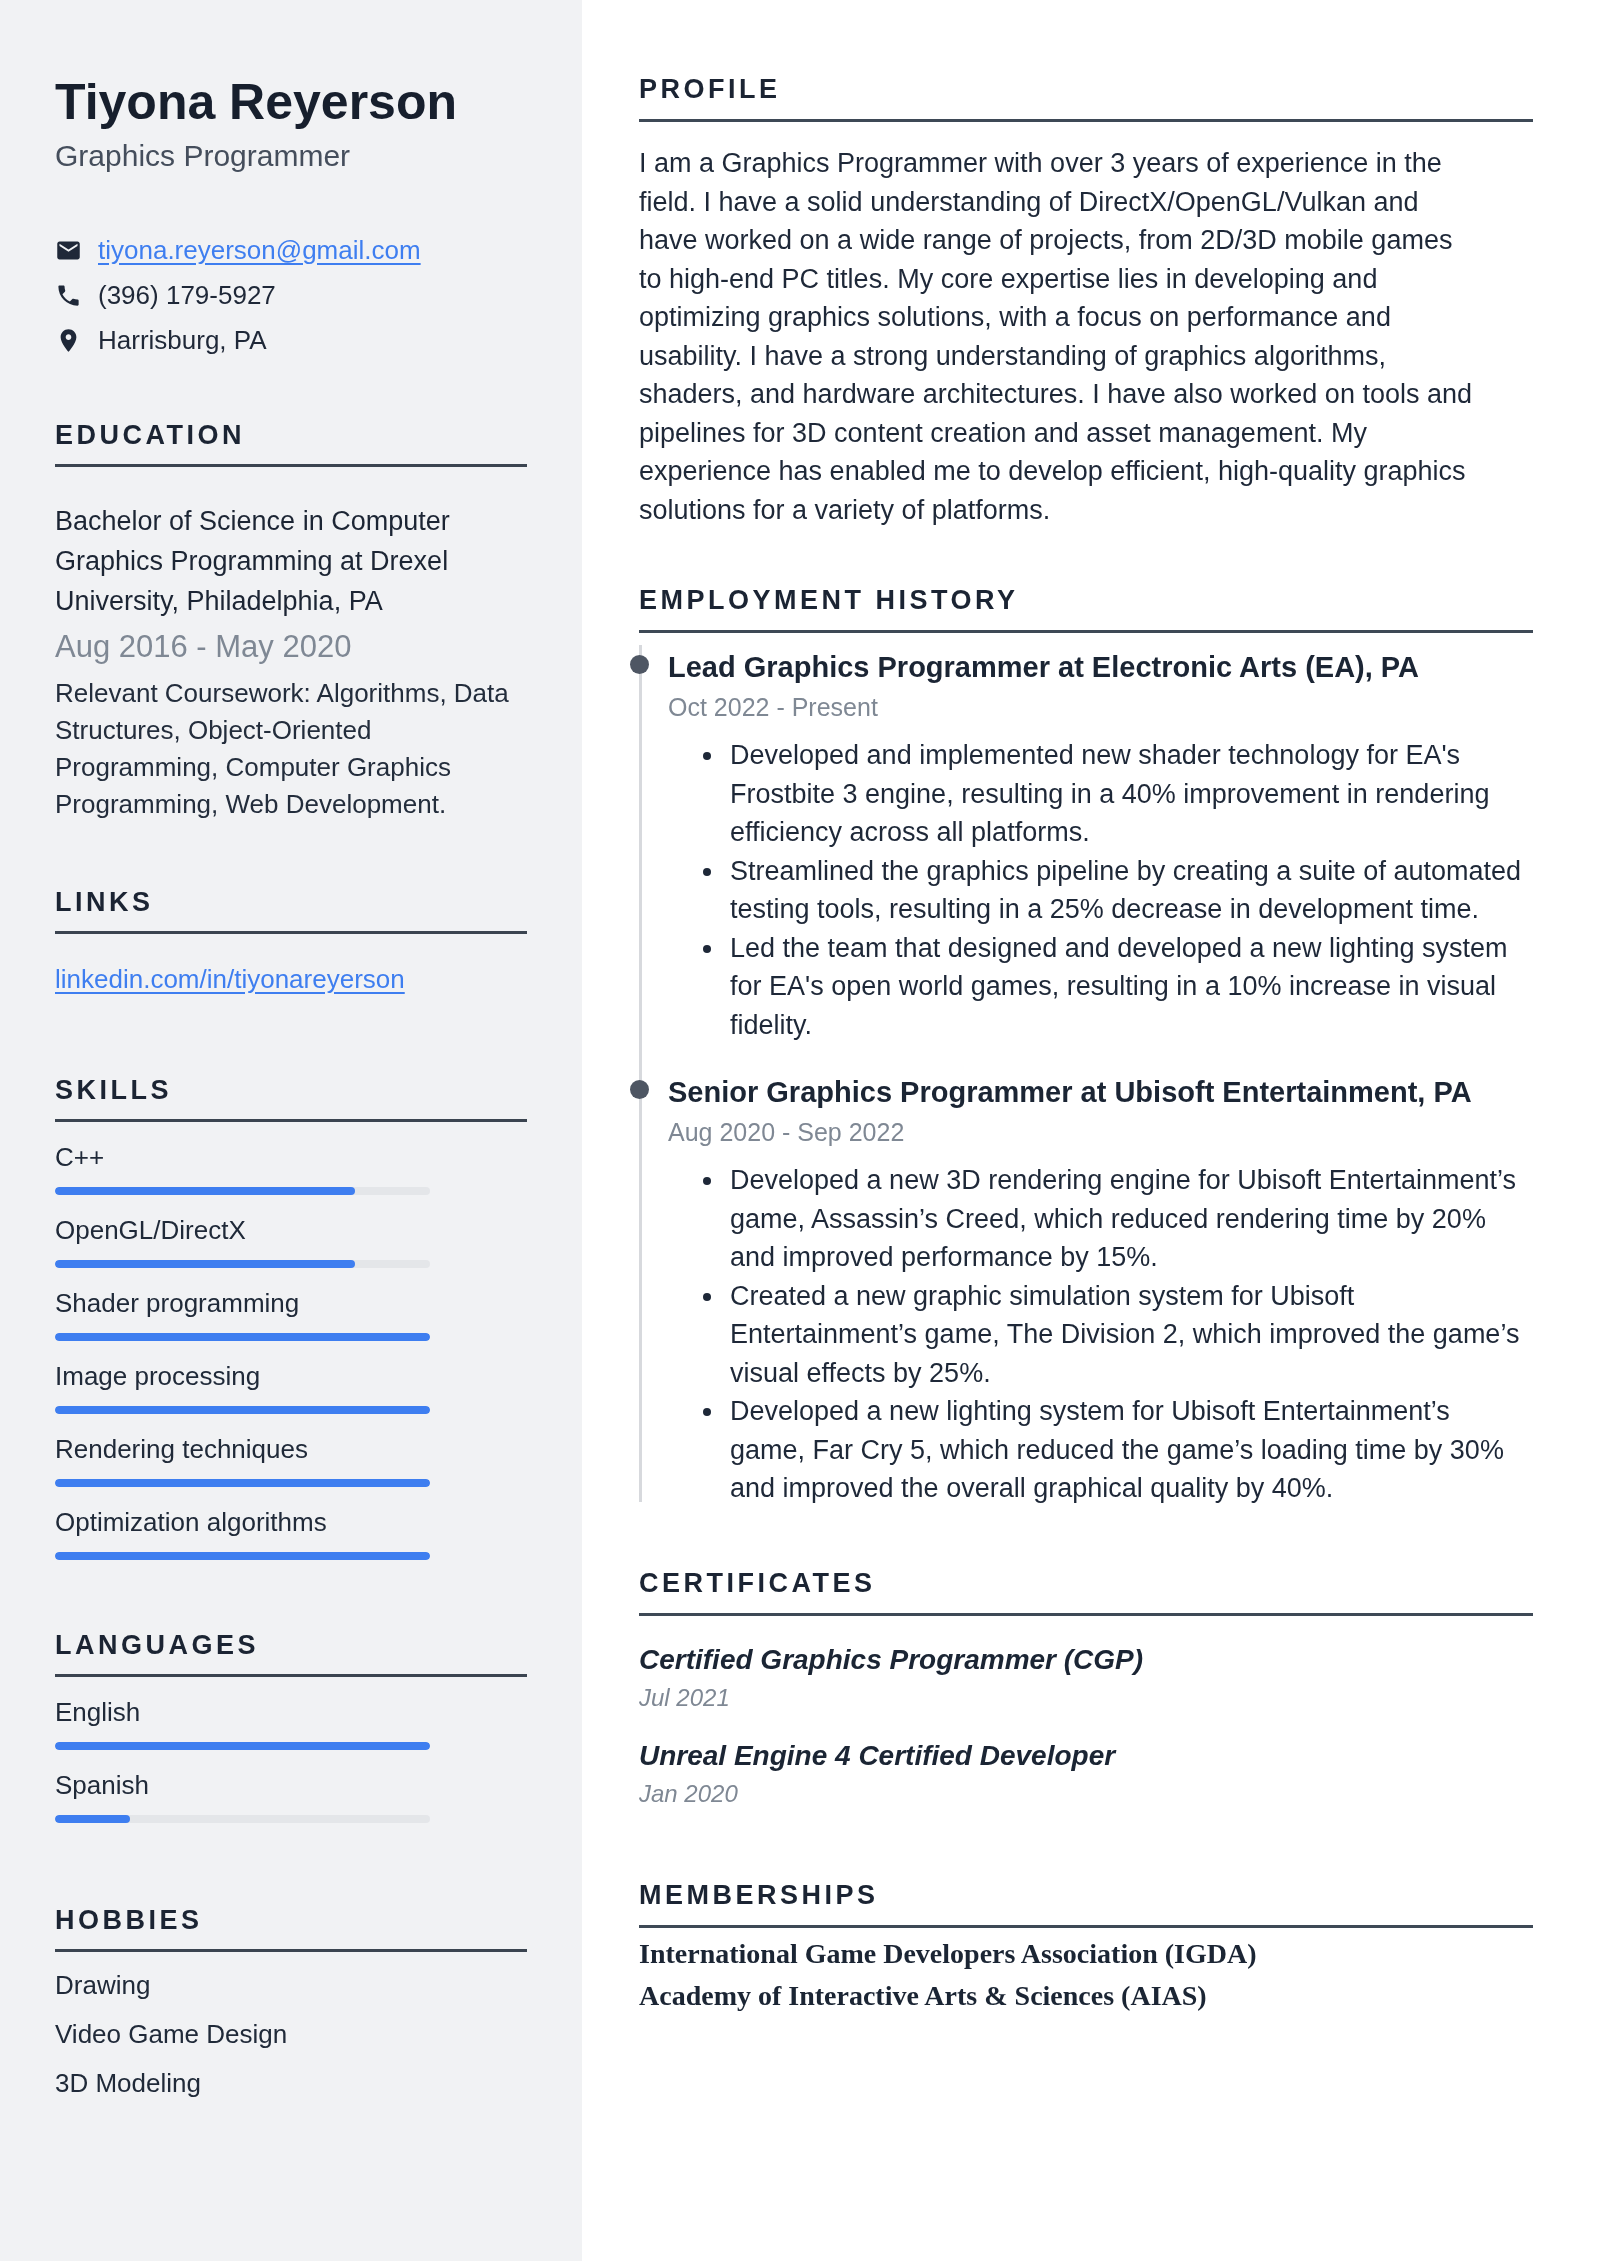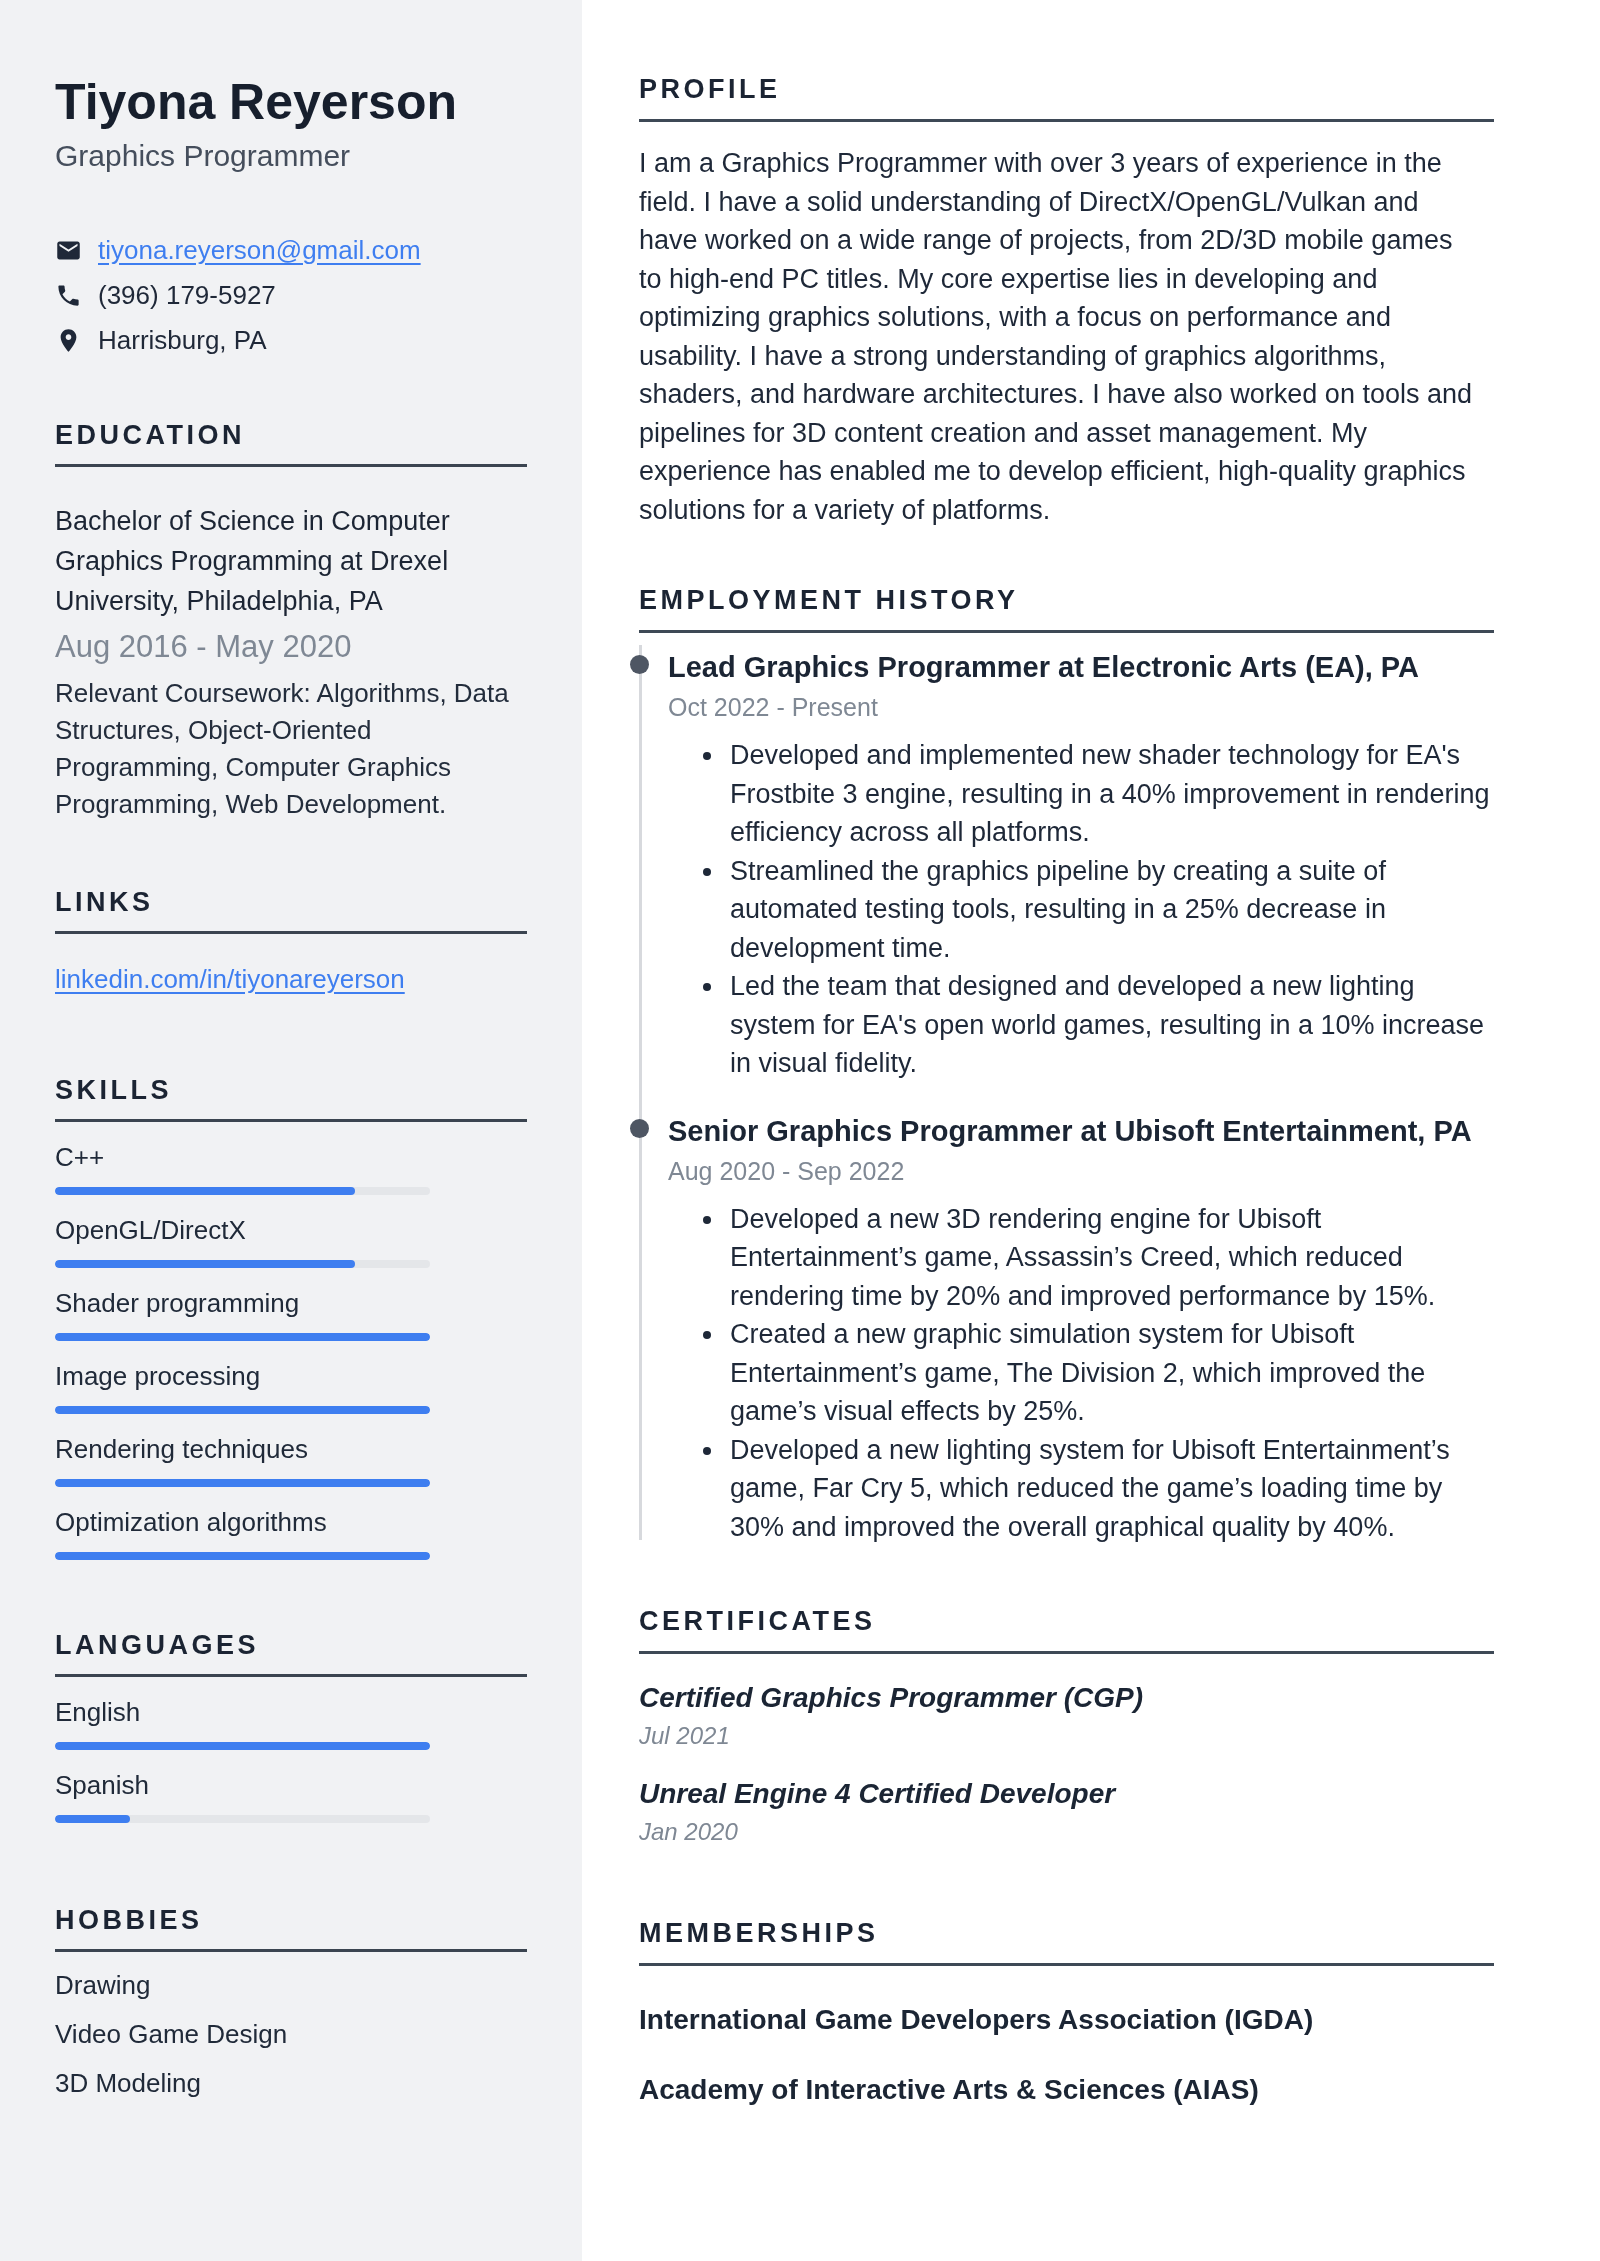--- a/index.html
+++ b/index.html
@@ -41,40 +41,40 @@
   .edu-date{font-size:31px;color:var(--text-gray);margin-top:8px;}
   .coursework{font-size:26px;line-height:37px;color:#232d3c;margin-top:10px;}
   .links-item{margin-top:30px;font-size:26px;}
   .skill{margin-top:20px;}
   .skill-label{font-size:26px;color:#202a39;line-height:31px;}
   .bar{width:375px;height:8px;border-radius:4px;background:var(--bar-track);margin-top:14px;overflow:hidden;}
   .bar-fill{height:8px;border-radius:4px;background:var(--accent);width:0%;}
   .hobby{font-size:26px;color:#202a39;line-height:31px;margin-top:18px;}
   .hobby:first-of-type{margin-top:30px;}
   
-  .main{flex:1;padding:74px 106px 40px 57px;border-radius:6px;}
+  .main{flex:1;padding:74px 67px 40px 57px;border-radius:6px;}
   .main-sec-rule{height:3px;background:#3e4956;border:0;margin:14px 0 0 0;}
   .profile-text{font-size:27px;line-height:38.5px;color:#1e2838;margin-top:22px;max-width:840px;}
   .sec-employment{margin-top:56px;}
   .timeline{position:relative;margin-top:16px;padding-left:29px;}
   .timeline::before{content:"";position:absolute;left:0;top:-4px;bottom:6px;width:3px;background:var(--timeline-line);}
   .job{position:relative;margin-top:14px;}
   .job + .job{margin-top:30px;}
   .job-dot{position:absolute;left:-38px;top:6px;width:19px;height:19px;border-radius:50%;background:var(--timeline-dot);}
   .job-title{font-size:29px;font-weight:bold;color:#1b2534;line-height:36px;}
   .job-date{font-size:25px;color:var(--text-gray);margin-top:8px;}
   .job ul{margin:14px 0 0 0;padding-left:58px;}
   .job li{font-size:27px;line-height:38.5px;color:#1e2838;padding-left:4px;max-width:800px;}
   .job li::marker{color:#1e2838;}
   .sec-certs{margin-top:60px;}
   .cert{margin-top:28px;}
   .cert-title{font-size:28px;font-weight:bold;color:#1b2534;font-style:italic;}
   .cert-date{font-size:24px;color:var(--text-gray);margin-top:8px;font-style:italic;}
   .sec-memb{margin-top:72px;}
-  .memb{font-size:28px;font-weight:bold;color:#1b2534;margin-top:38px;}
+  .memb{font-size:28px;font-weight:bold;color:#1b2534;margin-top:10px;font-family:Liberation Serif, serif;}
   .memb:first-of-type{margin-top:34px;}
 </style>
 </head>
 <body>
 
 <div class="page">
 
   <aside class="sidebar">
     <h1 class="name">Tiyona Reyerson</h1>
     <div class="subtitle">Graphics Programmer</div>

